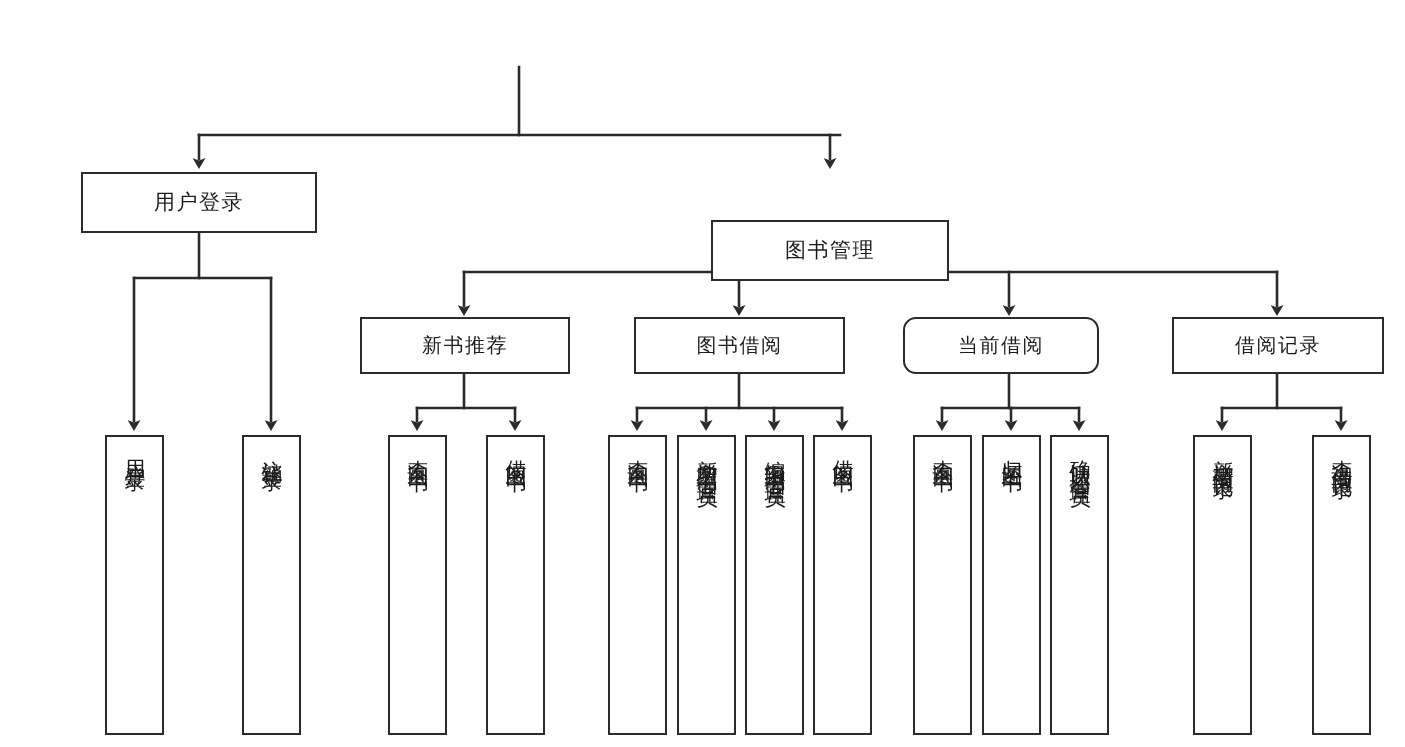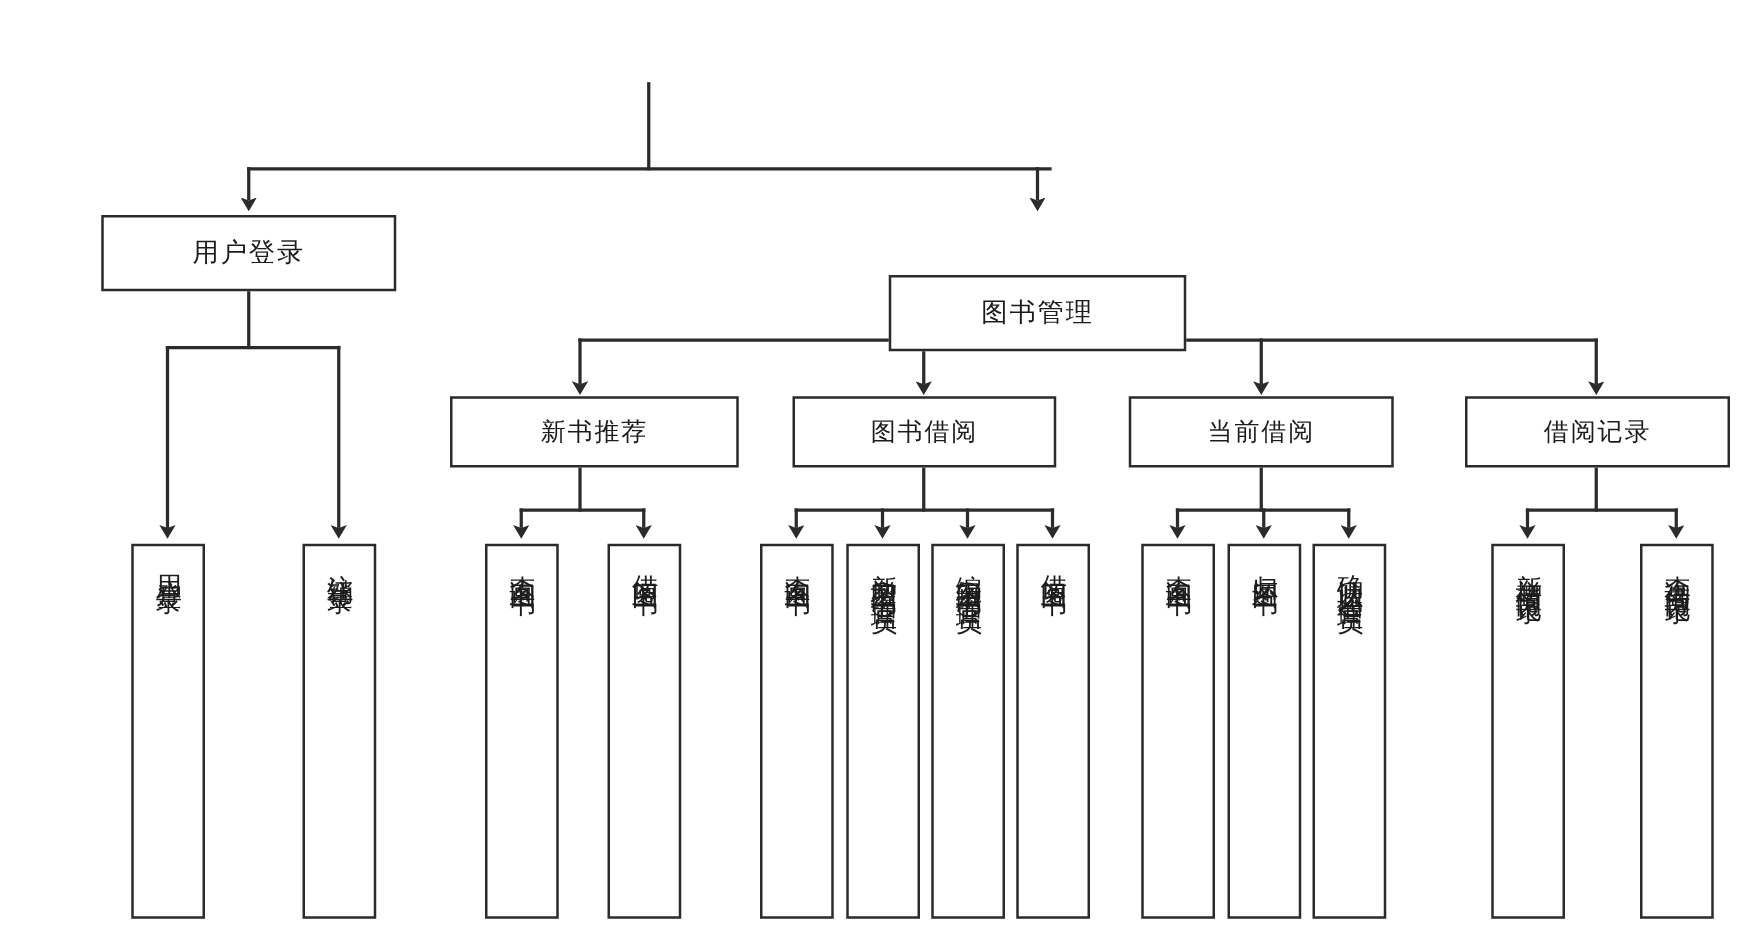--- a/index.html
+++ b/index.html
@@ -133,29 +133,29 @@
 
 
   <div class="node horiz" style="left:81px; top:172px; width:236px; height:61px;">
     <span class="node-label">用户登录</span>
   </div>
 
   <div class="node horiz" style="left:711px; top:172px; width:238px; height:61px;margin-top:48px;">
     <span class="node-label">图书管理</span>
   </div>
 
-  <div class="node level2" style="left:360px; top:317px; width:231px; height:57px;">
+  <div class="node level2" style="left:360px; top:317px; width:210px; height:57px;">
     <span class="node-label">新书推荐</span>
   </div>
 
   <div class="node level2" style="left:634px; top:317px; width:211px; height:57px;">
     <span class="node-label">图书借阅</span>
   </div>
 
-  <div class="node level2" style="left:903px; top:317px; width:212px; height:57px;">
+  <div class="node level2" style="left:903px; top:317px; width:196px; height:57px;border-radius:13px;">
     <span class="node-label">当前借阅</span>
   </div>
 
   <div class="node level2" style="left:1172px; top:317px; width:212px; height:57px;">
     <span class="node-label">借阅记录</span>
   </div>
 
   <div class="node leaf" style="left:105px; top:435px; width:59px; height:300px;">
     <span class="node-label">用户登录</span>
   </div>

